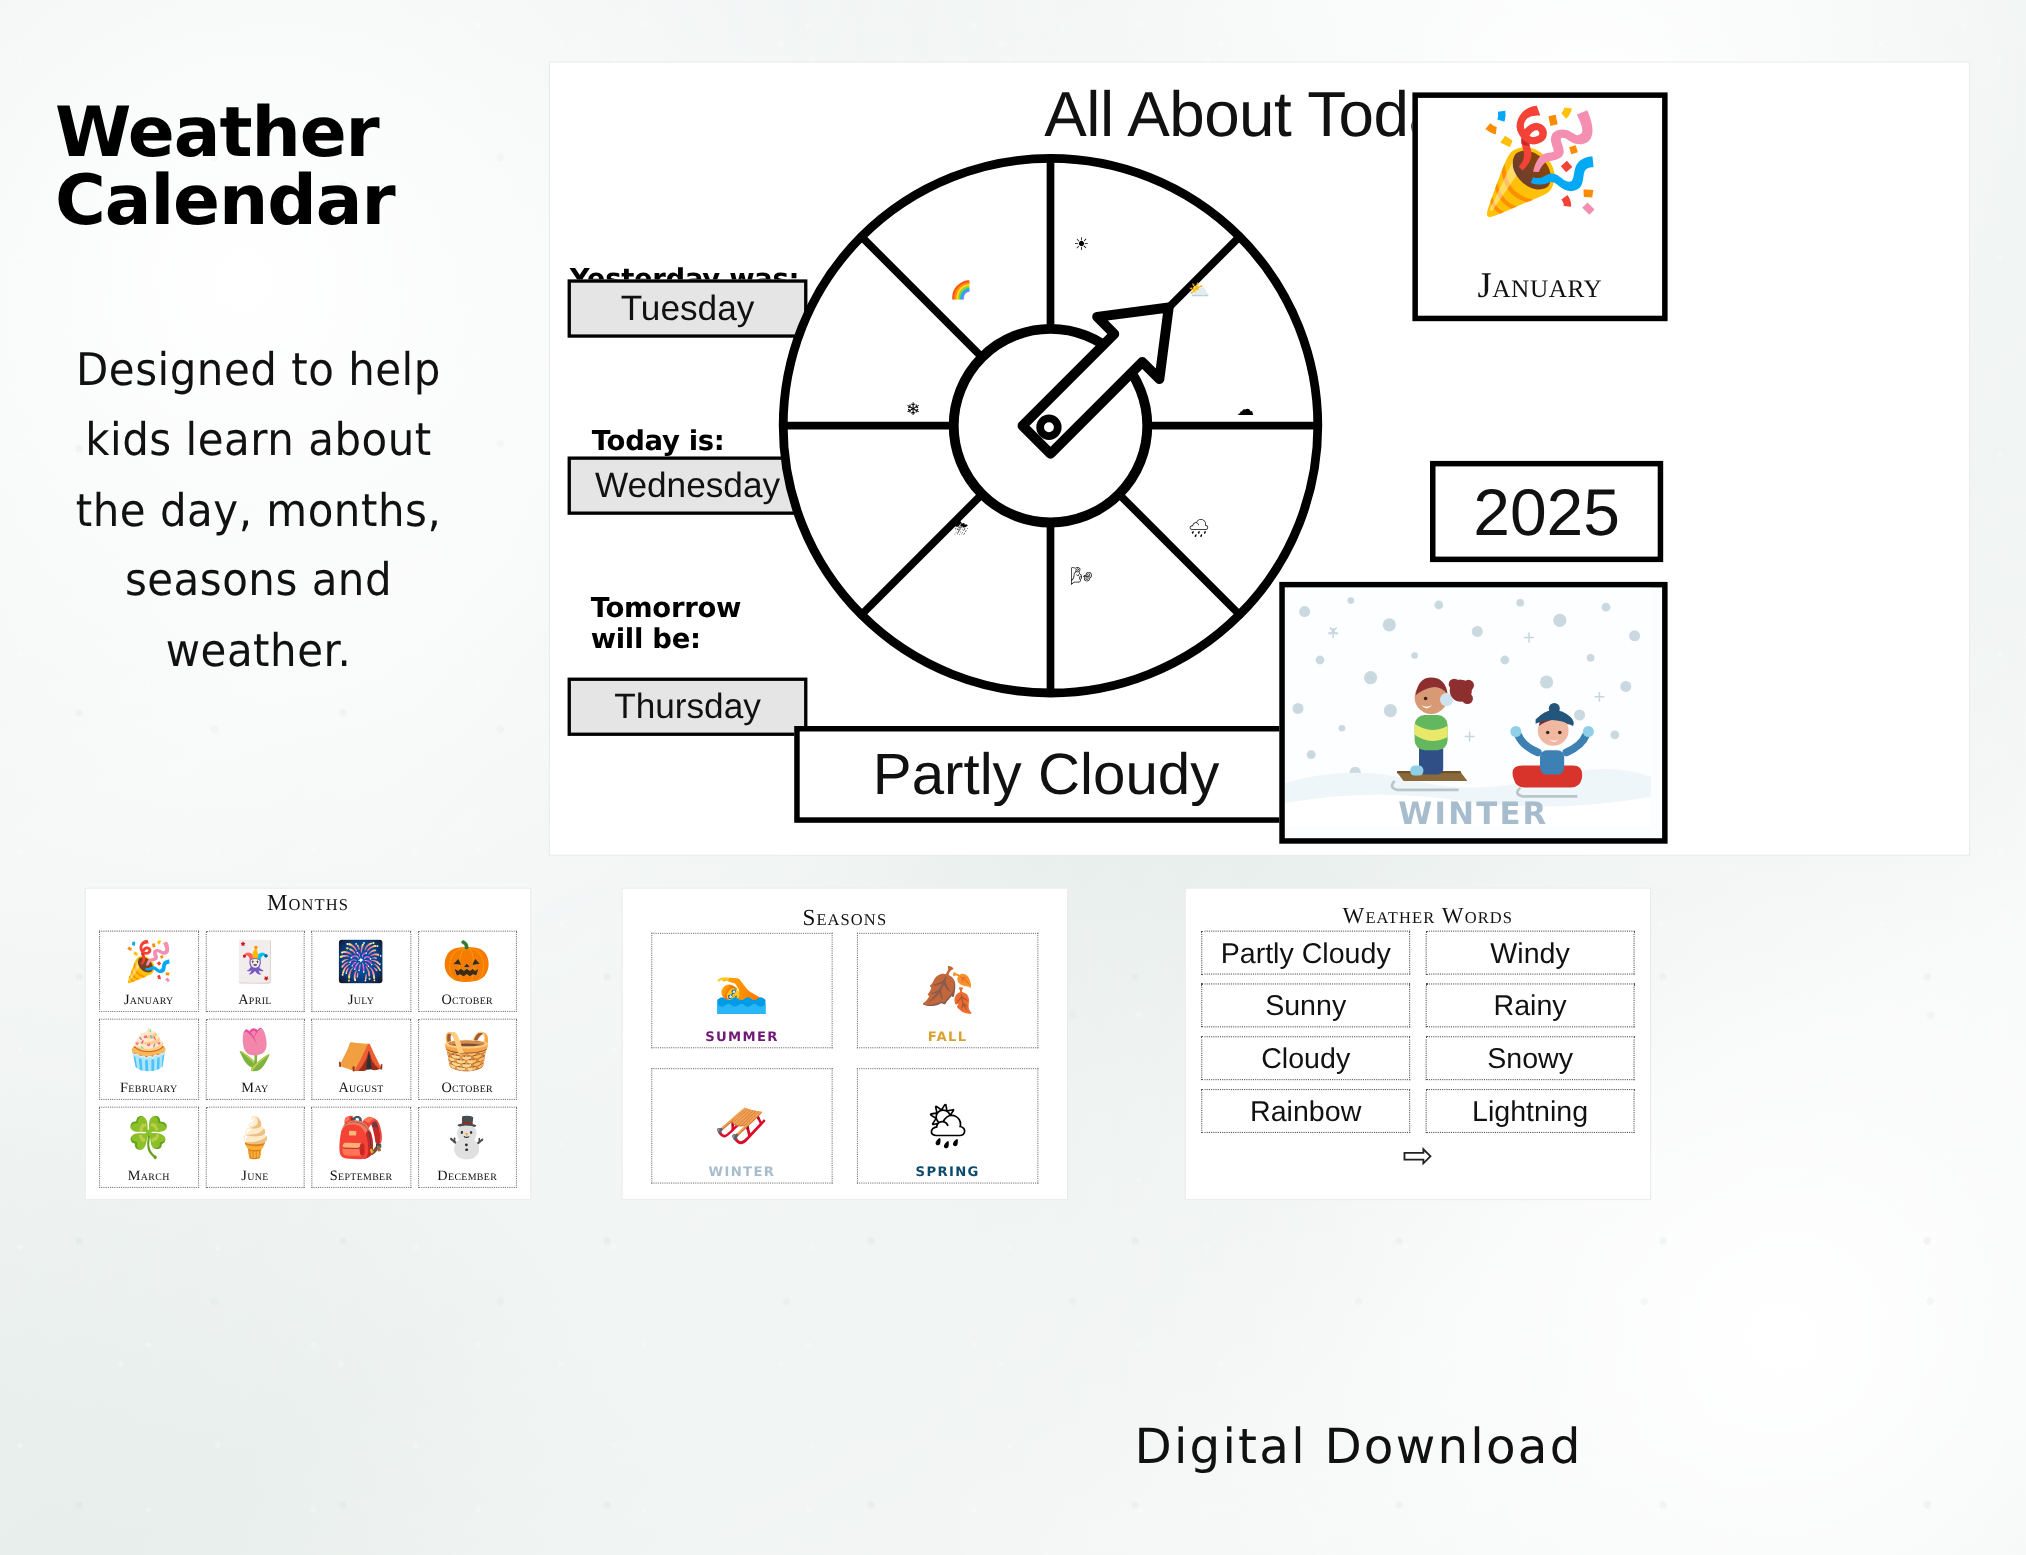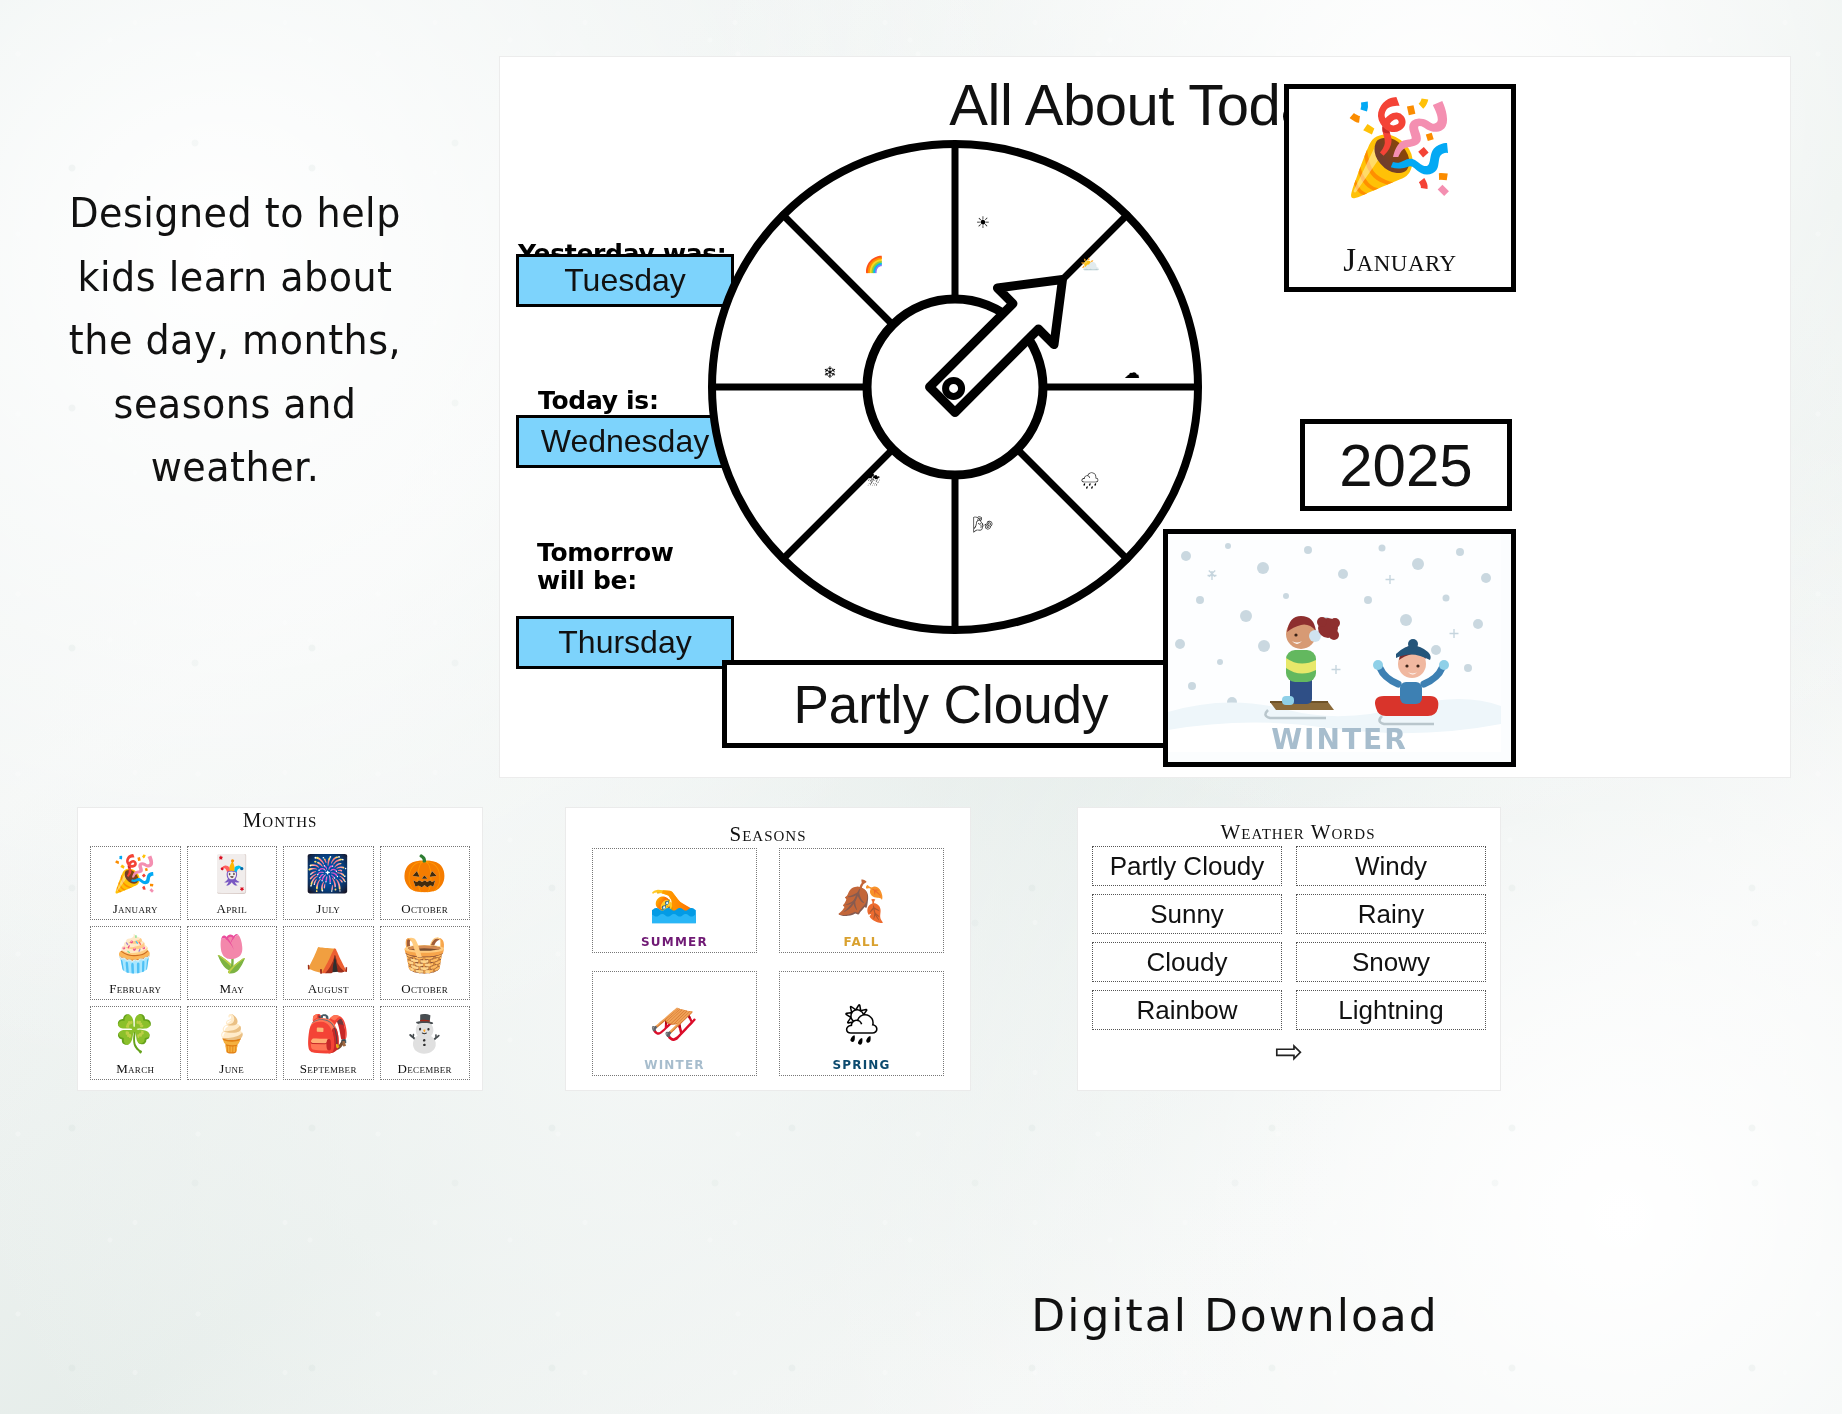--- a/index.html
+++ b/index.html
@@ -56,21 +56,21 @@
     font-size:58px;color:#111;letter-spacing:-.5px;
     font-family:"Liberation Sans",sans-serif;
   }
 
   
   .daylabel{
     position:absolute;font-family:"DejaVu Sans",sans-serif;font-weight:bold;
     font-size:25px;color:#000;letter-spacing:-.3px;white-space:pre-line;line-height:1.12;
   }
   .daybox{
-    position:absolute;border:3px solid #000;background:#7dd3fc;
+    position:absolute;border:3px solid #000;background:#e5e5e5;
     display:flex;align-items:center;justify-content:center;
     font-size:32px;color:#111;
   }
 
   
   #wheel-wrap{position:absolute;left:205px;top:80px;width:500px;height:500px;}
   .wseg-img{position:absolute;width:110px;height:110px;display:flex;align-items:center;justify-content:center;}
 
   
   #result-box{
@@ -160,20 +160,22 @@
     font-family:"DejaVu Sans",sans-serif;font-size:44px;color:#111;letter-spacing:2px;
   }
 </style>
 </head>
 <body>
 
 <div id="bg"></div>
 <div id="bgnoise"></div>
 
 <div id="left-col">
+  <div id="title">Weather
+Calendar</div>
   <div id="desc">Designed to help
 kids learn about
 the day, months,
 seasons and
 weather.</div>
 </div>
 
 <div id="main-card">
 
   <div id="main-title">All About Today</div>

